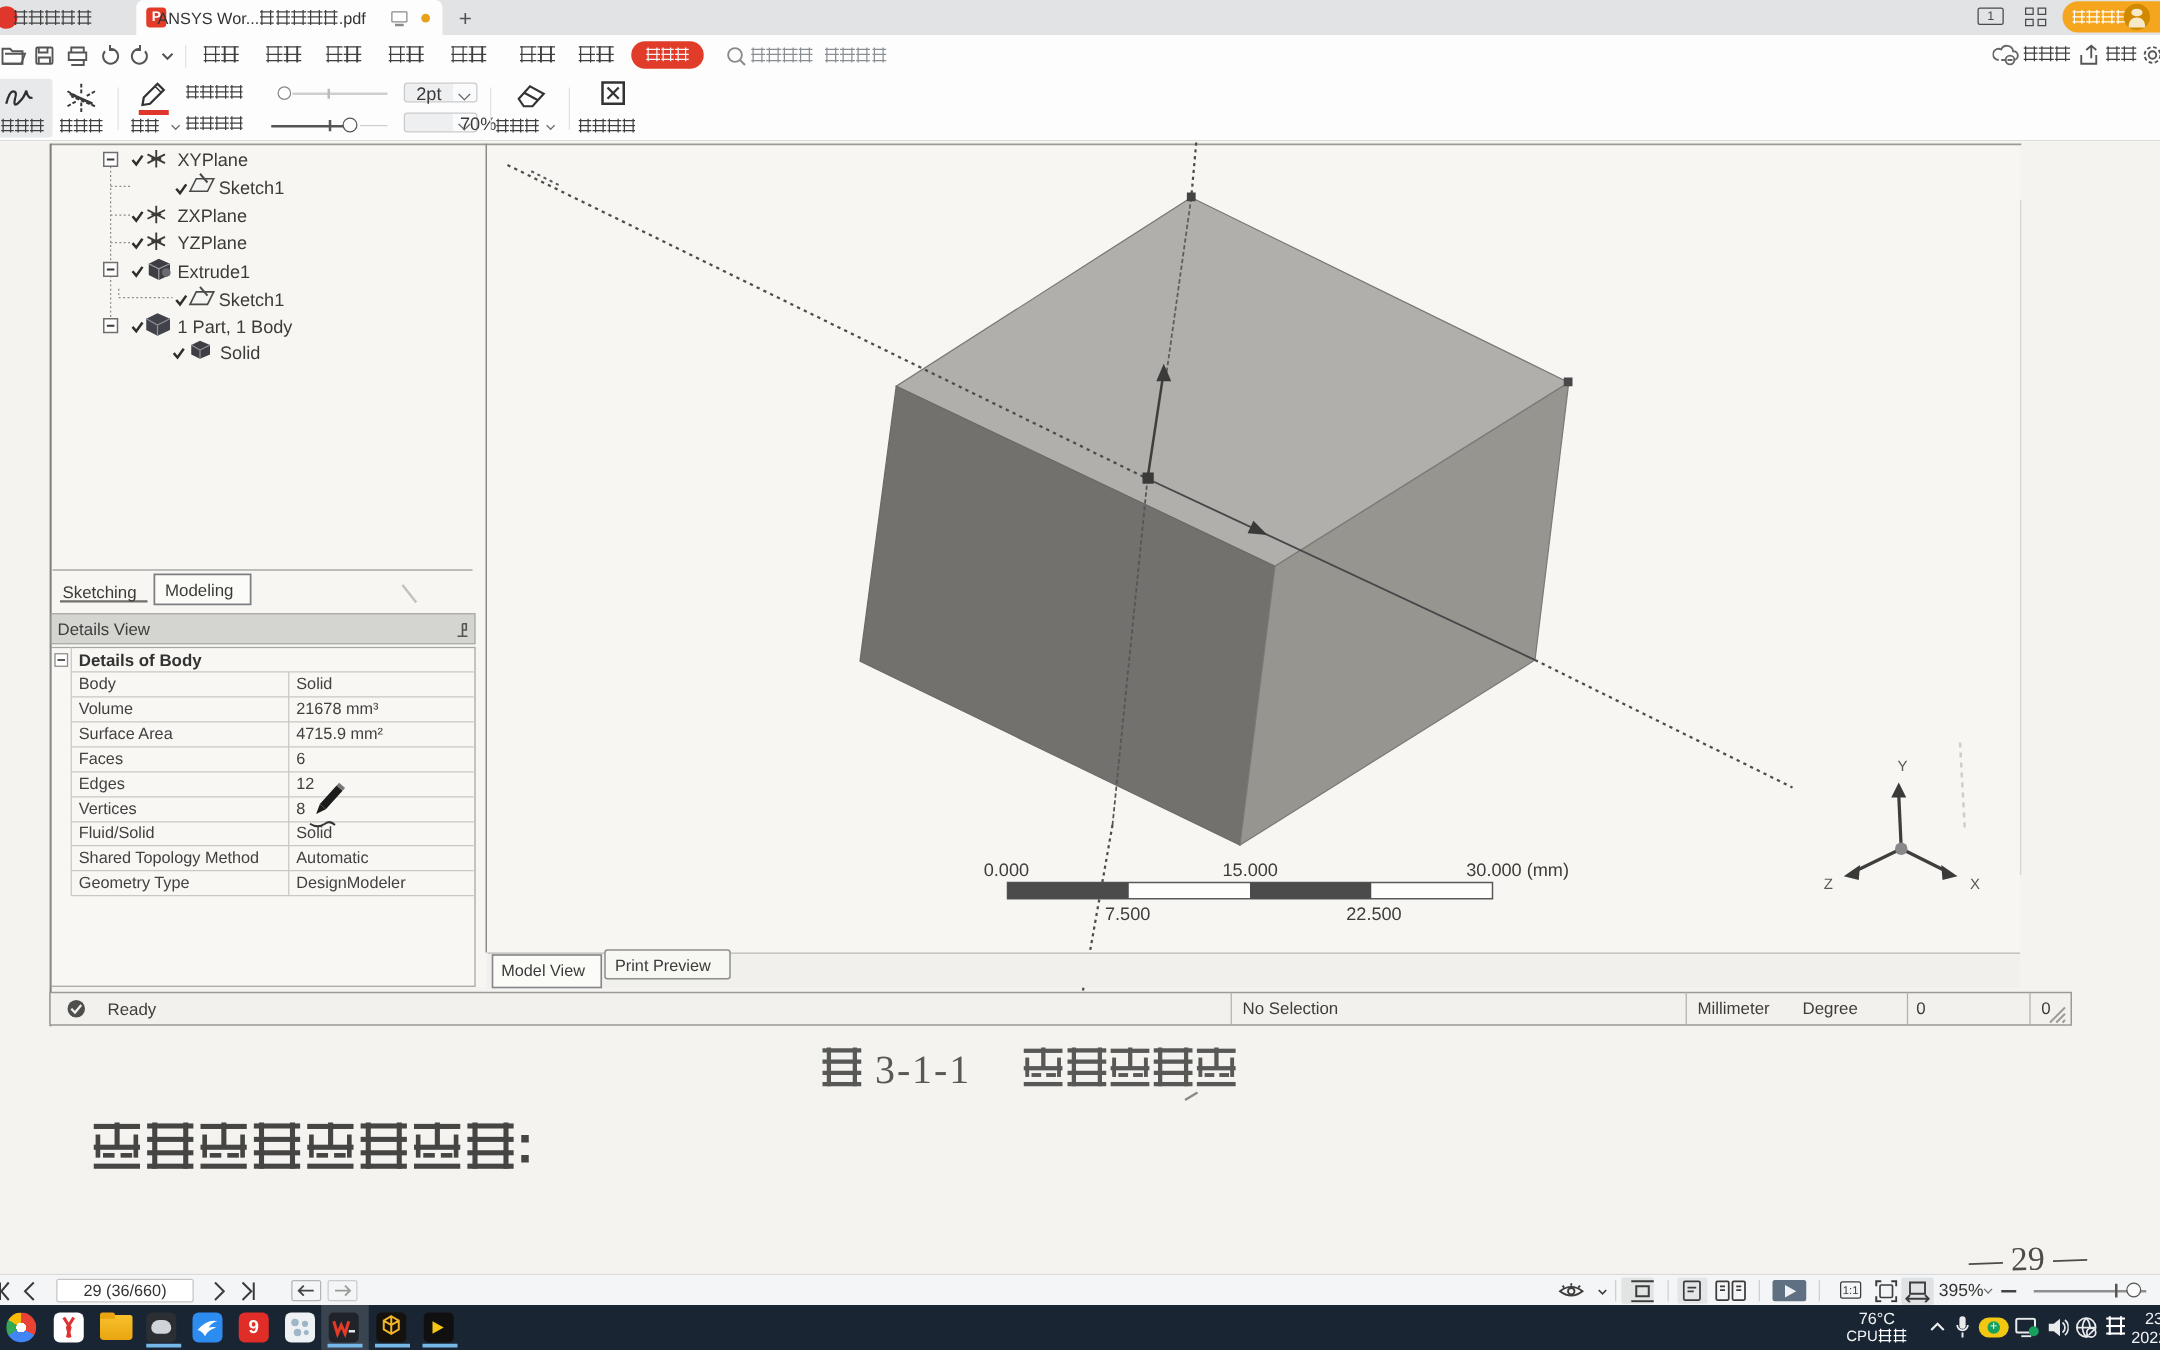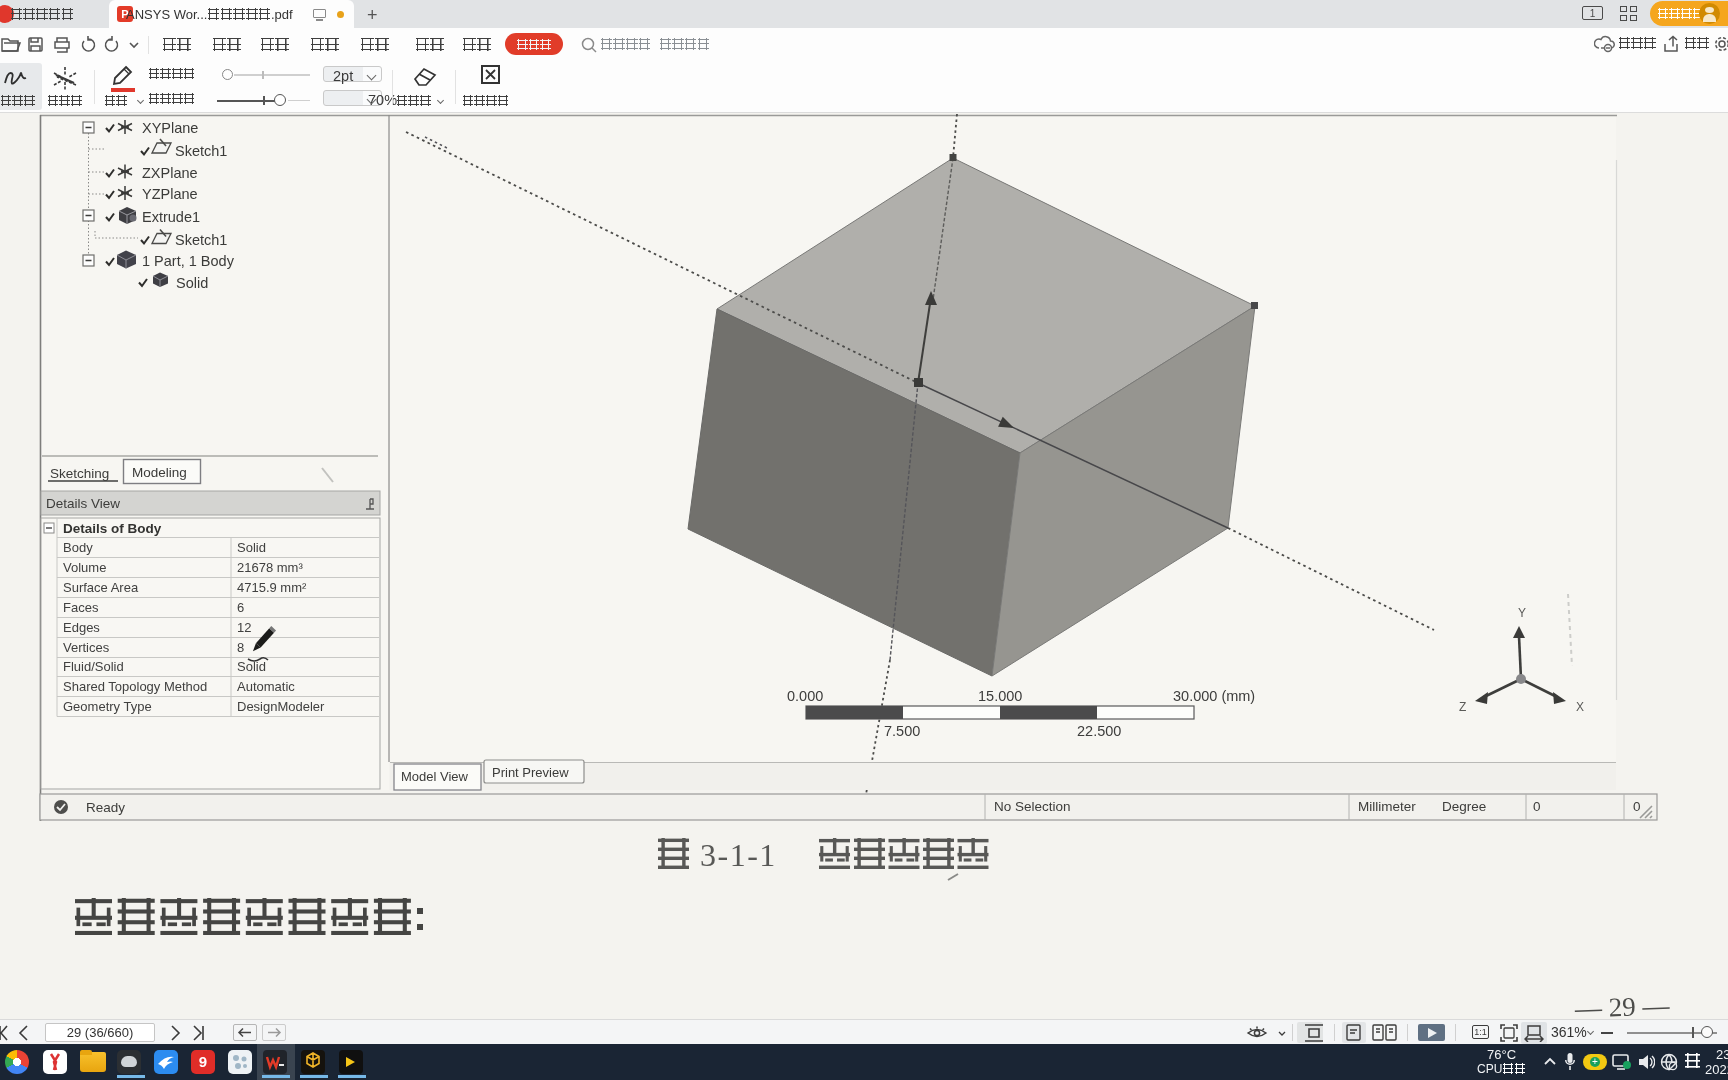--- a/index.html
+++ b/index.html
@@ -446,21 +446,21 @@
   <div class="abs" style="left:1472px;top:5px;width:17px;height:14px;border:1.6px solid #3c3c3c;border-radius:2px;font-size:9px;color:#3c3c3c;text-align:center;line-height:13px;">1:1</div>
   <svg class="abs" style="left:1500px;top:4px;" width="18" height="18" viewBox="0 0 18 18" fill="none" stroke="#3c3c3c" stroke-width="1.6">
         <path d="M1 5 v-4 h4 M13 1 h4 v4 M17 13 v4 h-4 M5 17 h-4 v-4"></path>
         <rect x="4" y="4" width="10" height="10" rx="1" stroke-width="1.3"></rect>
       </svg>
   <div class="abs" style="left:1521px;top:2px;width:26px;height:22px;background:#e0e3e6;border-radius:2px;"></div>
   <svg class="abs" style="left:1524px;top:4px;" width="20" height="18" viewBox="0 0 20 18" fill="none" stroke="#3c3c3c" stroke-width="1.5">
         <path d="M4 2 h12 v9 h-12 z"></path>
         <path d="M1 15 h18 M4 12 l-3 3 l3 3 M16 12 l3 3 l-3 3"></path>
       </svg>
-  <div class="abs" style="left:1551px;top:4px;font-size:14px;color:#333;">361%</div>
+  <div class="abs" style="left:1551px;top:4px;font-size:14px;color:#333;">395%</div>
   <div class="caret" style="left:1588px;top:9px;width:5px;height:5px;border-color:#666;"></div>
   <div class="abs" style="left:1601px;top:11.5px;width:12px;height:2.5px;background:#444;"></div>
   <div class="abs" style="left:1627px;top:12px;width:90px;height:1.6px;background:#8f8f8f;"></div>
   <div class="abs" style="left:1692px;top:7px;width:1.6px;height:11px;background:#555;"></div>
   <div class="abs" style="left:1701px;top:6px;width:12px;height:12px;border:1.6px solid #555;border-radius:50%;background:#fbfbfb;"></div>
 </div>
 
 <div class="abs" id="taskbar">
 
   <div class="tbi" style="left:5px;background:radial-gradient(circle at 50% 50%,#fff 0 4px,transparent 4px),conic-gradient(#ea4335 0 120deg,#4285f4 120deg 240deg,#34a853 240deg 300deg,#fbbc05 300deg);border-radius:50%;width:24px;height:24px;top:6px;"></div>

